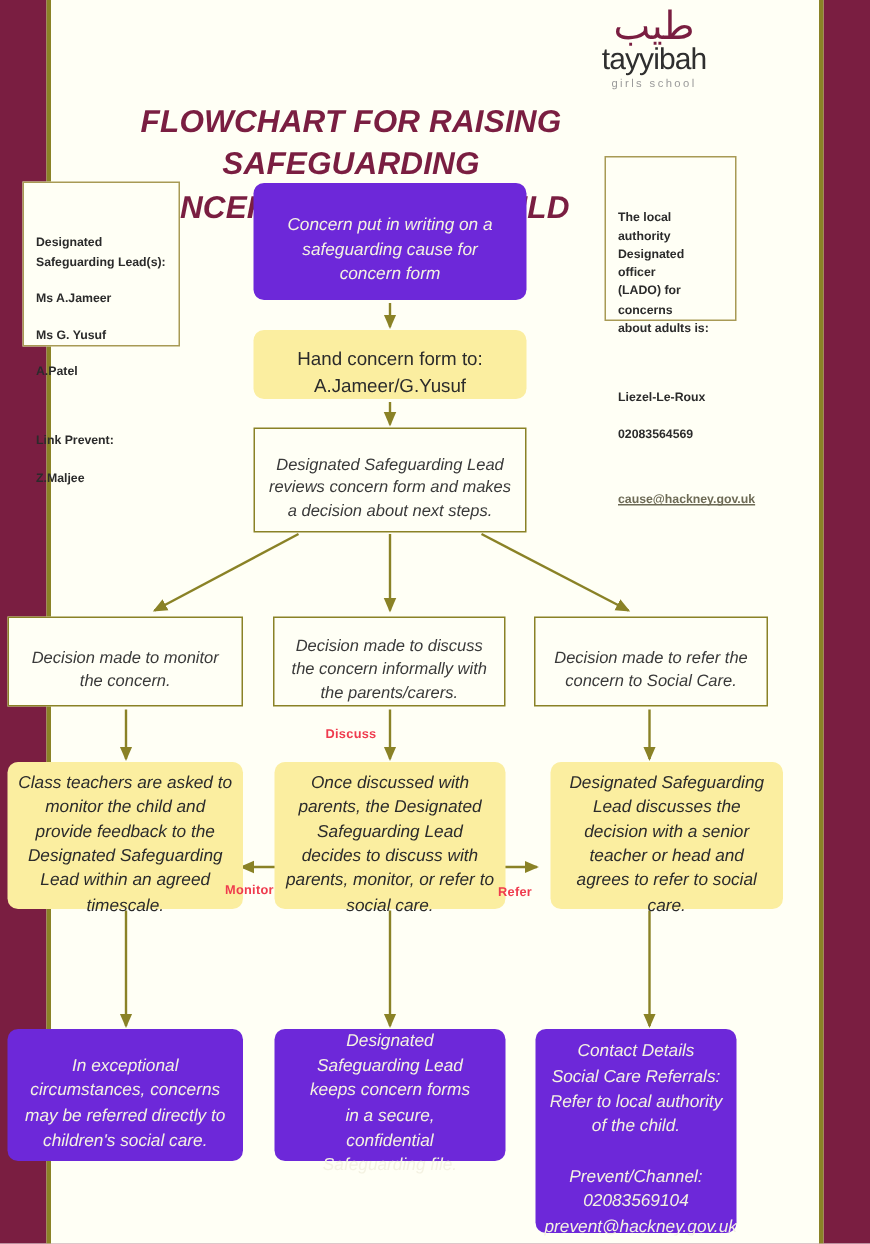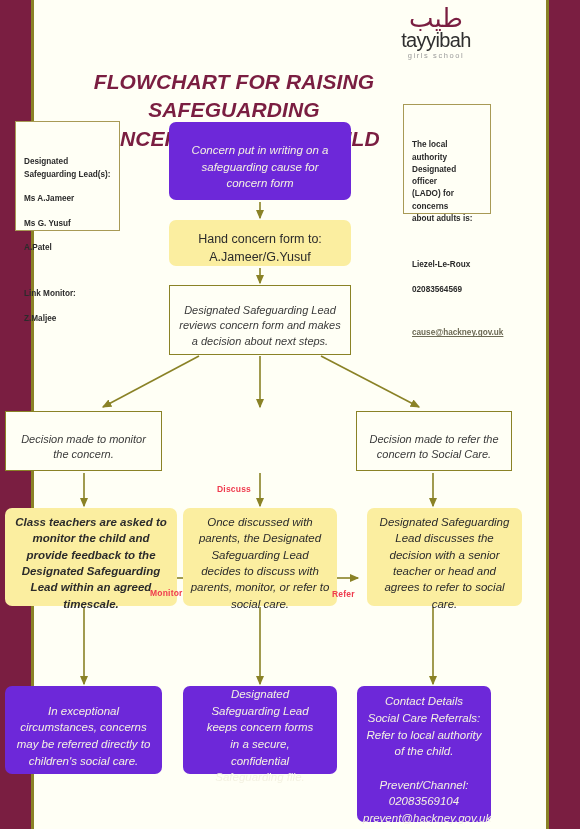--- a/index.html
+++ b/index.html
@@ -208,21 +208,21 @@
     </div>
 
     <div class="node infobox" style="left:46px; top:121px; width:105px; height:110px;">
       <div class="txt">
         <div>Designated
 Safeguarding Lead(s):</div>
         <div>Ms A.Jameer</div>
         <div>Ms G. Yusuf</div>
         <div>A.Patel</div>
         <div style="height:9px"></div>
-        <div>Link Monitor:</div>
+        <div>Link Prevent:</div>
         <div>Z.Maljee</div>
       </div>
     </div>
 
     <div class="node infobox" style="left:434px; top:104px; width:88px; height:110px;">
       <div class="txt">
         <div>The local authority
 Designated officer
 (LADO) for concerns
 about adults is:</div>
@@ -244,26 +244,29 @@
     </div>
 
     <div class="node outline" style="left:200px; top:285px; width:182px; height:70px; padding:3px 8px;">
       <span>Designated Safeguarding Lead reviews concern form and makes a decision about next steps.</span>
     </div>
 
     <div class="node outline" style="left:36px; top:411px; width:157px; height:60px; padding:3px 7px;">
       <span>Decision made to monitor the concern.</span>
     </div>
 
+    <div class="node outline" style="left:213px; top:411px; width:155px; height:60px; padding:3px 7px;">
+      <span>Decision made to discuss the concern informally with the parents/carers.</span>
+    </div>
 
     <div class="node outline" style="left:387px; top:411px; width:156px; height:60px; padding:3px 6px;">
       <span>Decision made to refer the concern to Social Care.</span>
     </div>
 
-    <div class="node yellow" style="left:36px; top:508px; width:172px; height:98px; padding:3px 7px;font-weight:bold;">
+    <div class="node yellow" style="left:36px; top:508px; width:157px; height:98px; padding:3px 7px;">
       <span>Class teachers are asked to monitor the child and provide feedback to the Designated Safeguarding Lead within an agreed timescale.</span>
     </div>
 
     <div class="node yellow" style="left:214px; top:508px; width:154px; height:98px; padding:3px 7px;">
       <span>Once discussed with parents, the Designated Safeguarding Lead decides to discuss with parents, monitor, or refer to social care.</span>
     </div>
 
     <div class="node yellow" style="left:398px; top:508px; width:155px; height:98px; padding:3px 7px;">
       <span>Designated Safeguarding Lead discusses the decision with a senior teacher or head and agrees to refer to social care.</span>
     </div>

